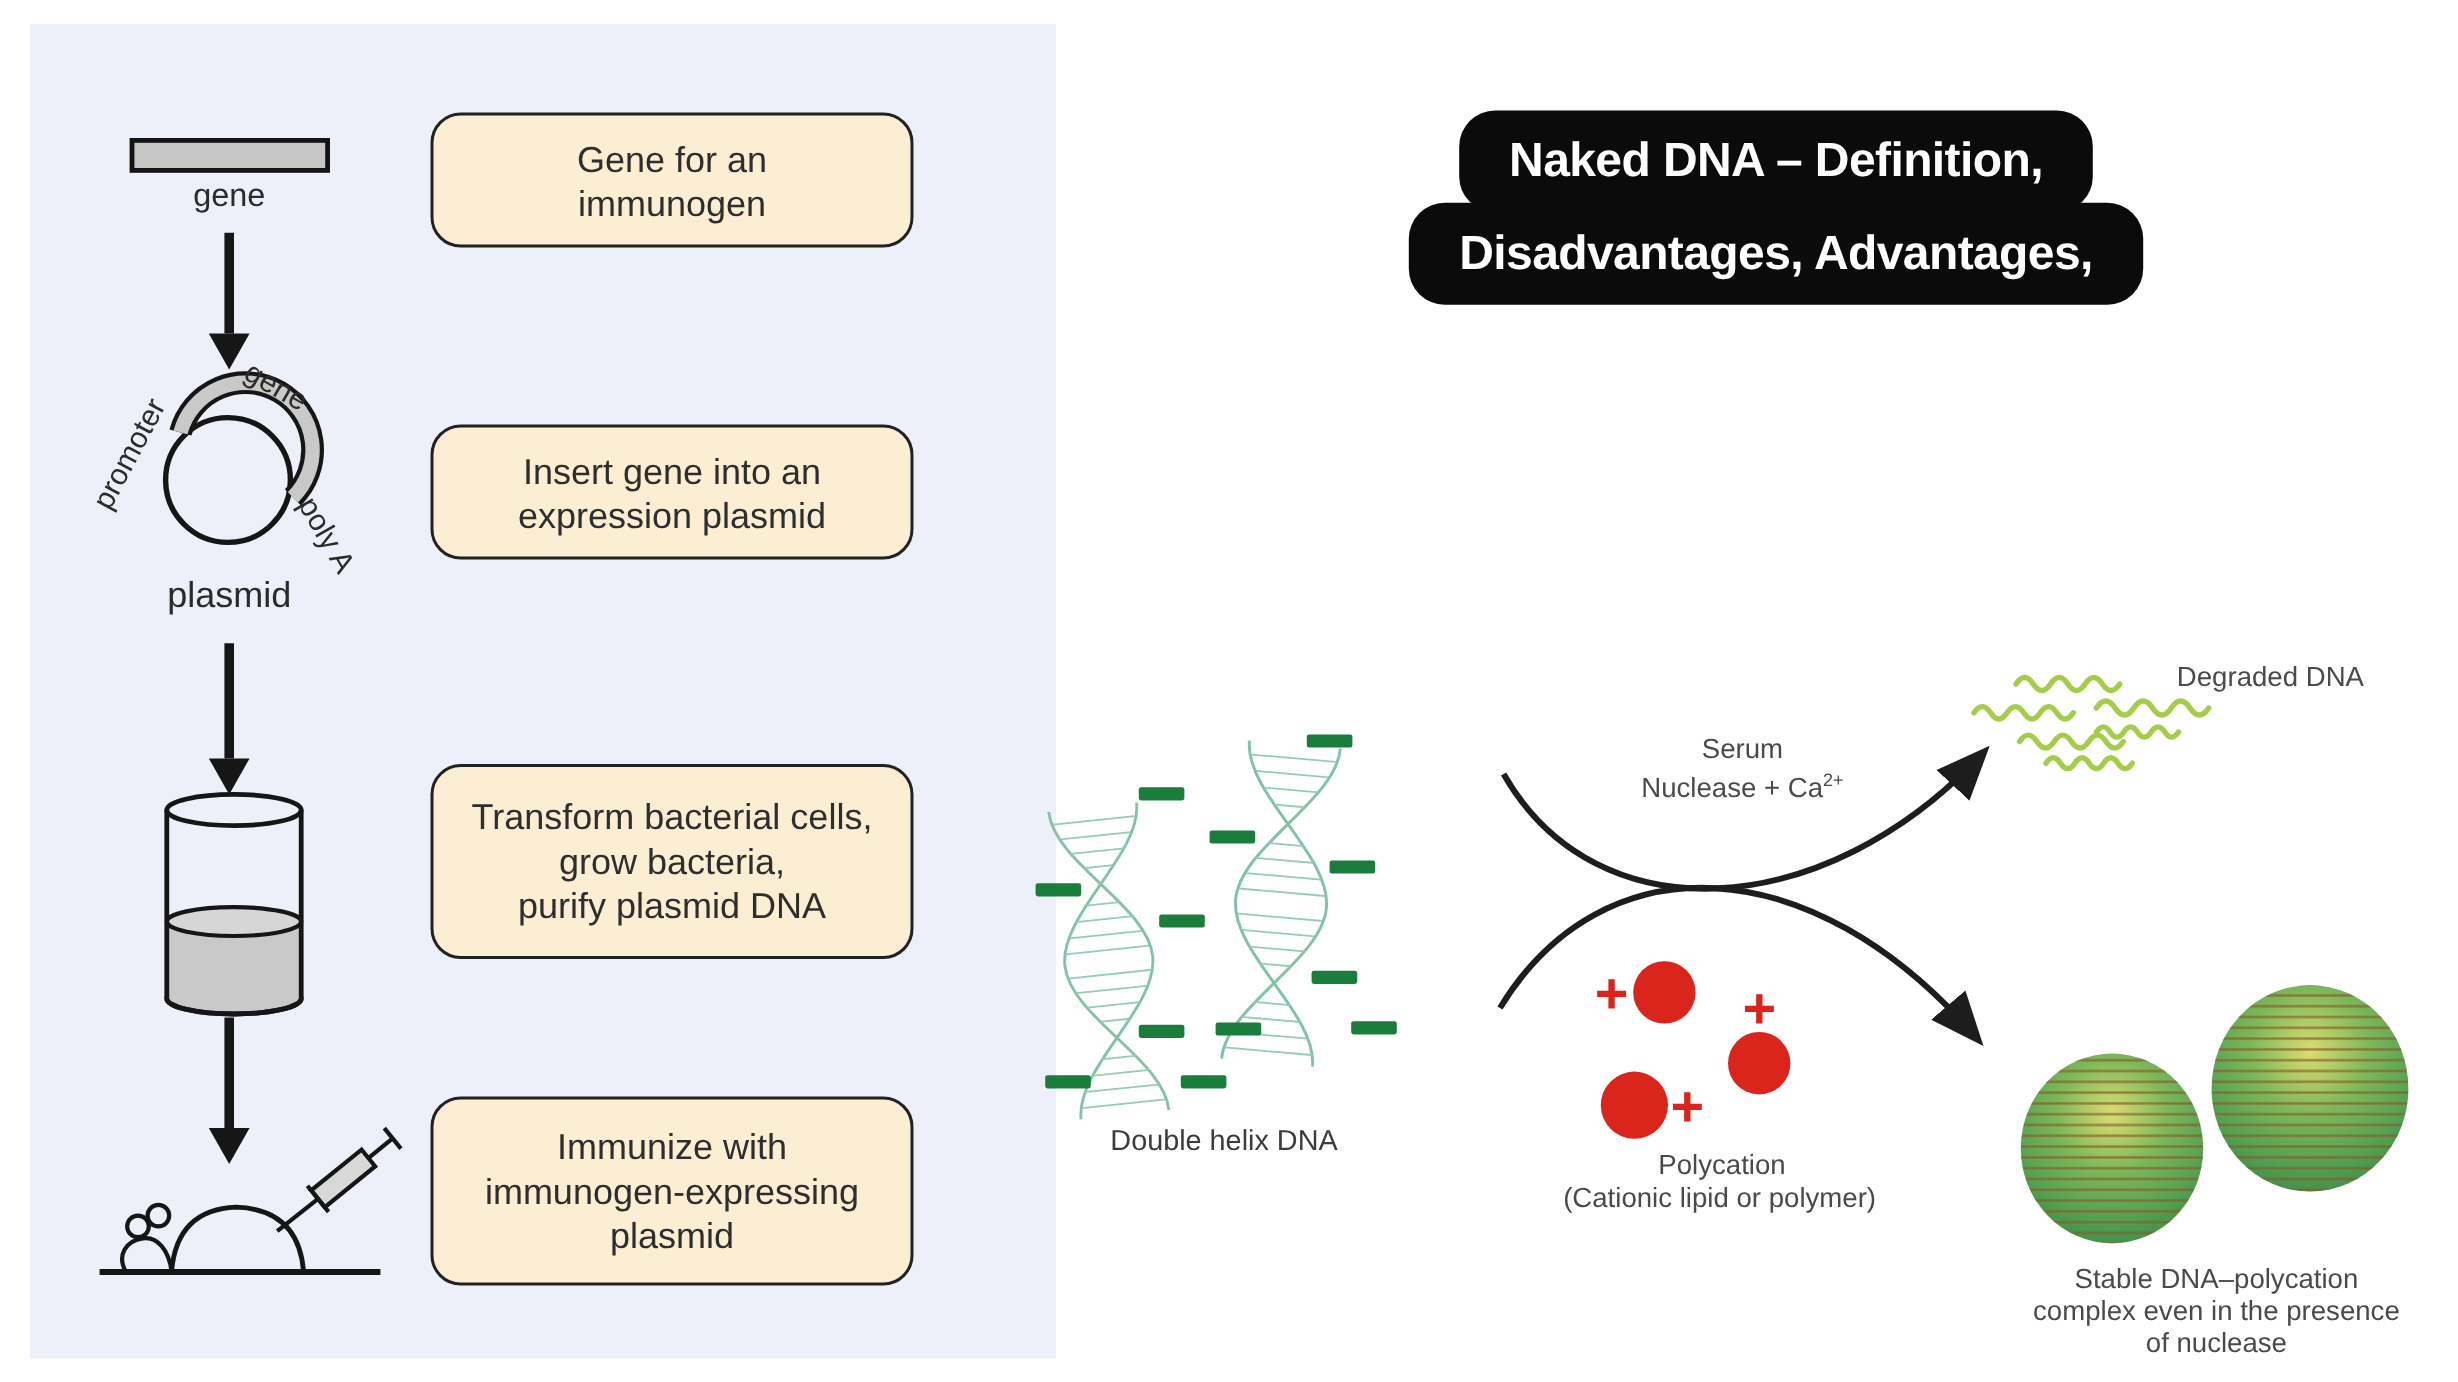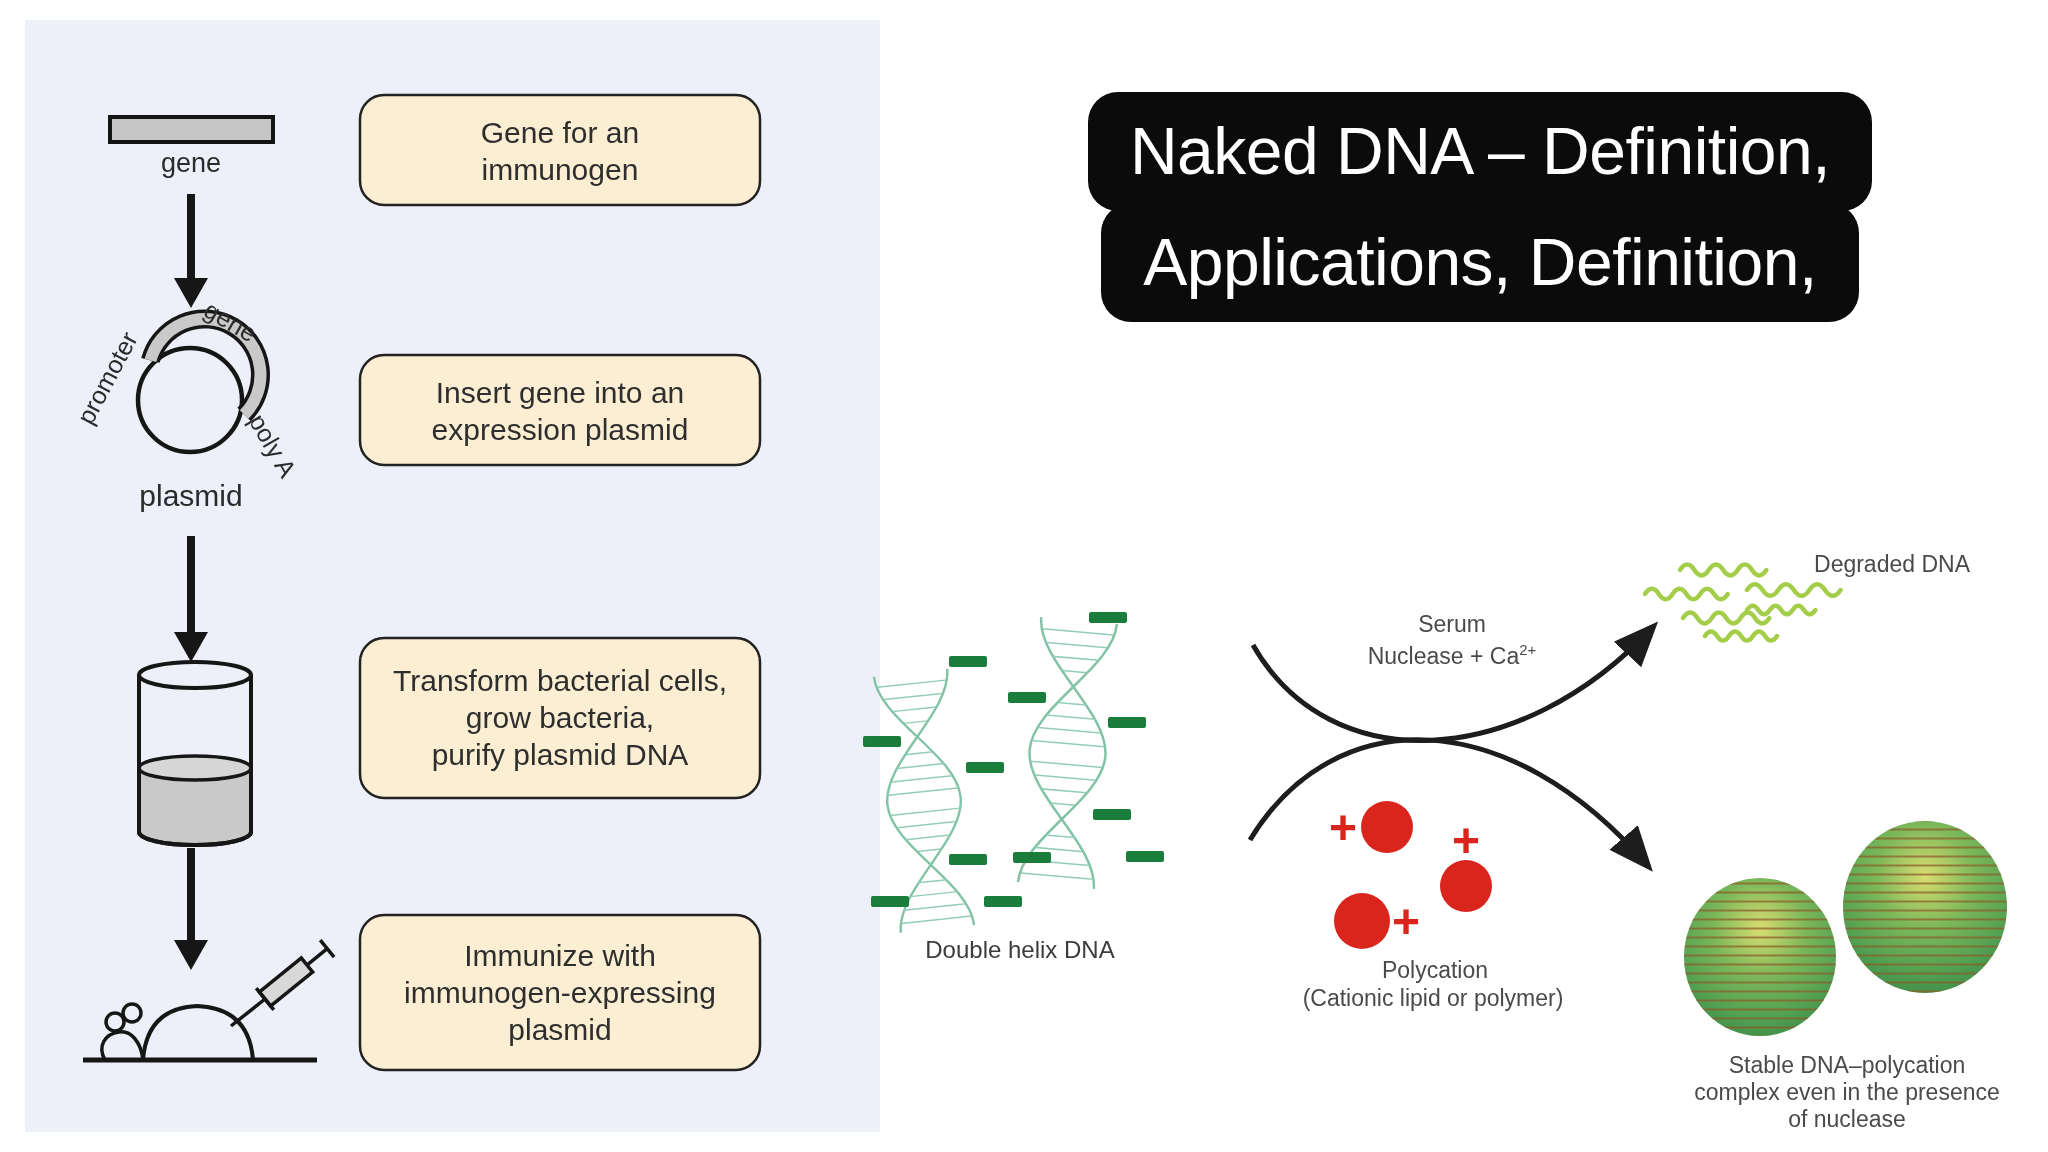--- a/index.html
+++ b/index.html
@@ -20,22 +20,22 @@
   .plus-sign{font-size:48px;font-weight:bold;fill:#da251d;text-anchor:middle;}
   .dna-dash{fill:#1b7d3c;}
   .helix-strand{stroke:#82c3a7;stroke-width:2.6px;fill:none;}
   .helix-rung{stroke:#93cdb6;stroke-width:1.6px;}
   .curve{stroke:#1d1d1d;stroke-width:5px;fill:none;}
   .squiggle{stroke:#a4ce49;stroke-width:4.5px;fill:none;stroke-linecap:round;}
   .red-circle{fill:#da251d;}
   .title-block{position:absolute;left:1005px;top:92px;width:950px;text-align:center;}
   .title-line{line-height:0;}
   .title-line + .title-line{margin-top:-8px;}
-  .title-line span{display:inline-block;background:#0b0b0b;color:#ffffff;font-weight:normal;
-      font-size:66px;line-height:1.32;padding:16px 42px;border-radius:30px;letter-spacing:-0.5px;}
+  .title-line span{display:inline-block;background:#0b0b0b;color:#ffffff;font-weight:bold;
+      font-size:40px;line-height:1.32;padding:16px 42px;border-radius:30px;letter-spacing:-0.5px;}
   .right-diagram{position:absolute;left:860px;top:420px;}
 </style>
 </head>
 <body>
 
 <div class="canvas">
 
   <div class="left-panel">
     <svg width="855" height="1112" viewBox="0 0 855 1112">
 
@@ -116,21 +116,21 @@
             <line x1="54" y1="0" x2="80" y2="0" stroke="#161616" stroke-width="3.5"></line>
             <line x1="80" y1="-11" x2="80" y2="11" stroke="#161616" stroke-width="3.5"></line>
           </g>
         </g>
       </g>
     </svg>
   </div>
 
   <div class="title-block">
     <div class="title-line"><span>Naked DNA – Definition,</span></div>
-    <div class="title-line"><span>Applications, Definition,</span></div>
+    <div class="title-line"><span>Disadvantages, Advantages,</span></div>
   </div>
 
   <svg class="right-diagram" width="1188" height="732" viewBox="0 0 1188 732">
     <defs>
       <marker id="arrowhead" viewBox="0 0 12 10" refX="10" refY="5" markerWidth="9" markerHeight="8" orient="auto">
         <path d="M0,0 L12,5 L0,10 Z" fill="#1d1d1d"></path>
       </marker>
       <path id="sq" d="M0,0 q6,-9 12,0 t12,0 t12,0 t12,0 t12,0 t12,0" vector-effect="non-scaling-stroke"></path>
       <g id="helix">
         <path class="helix-strand" d="M90,0 C90,47 10,93 10,140 C10,187 90,233 90,280"></path>

